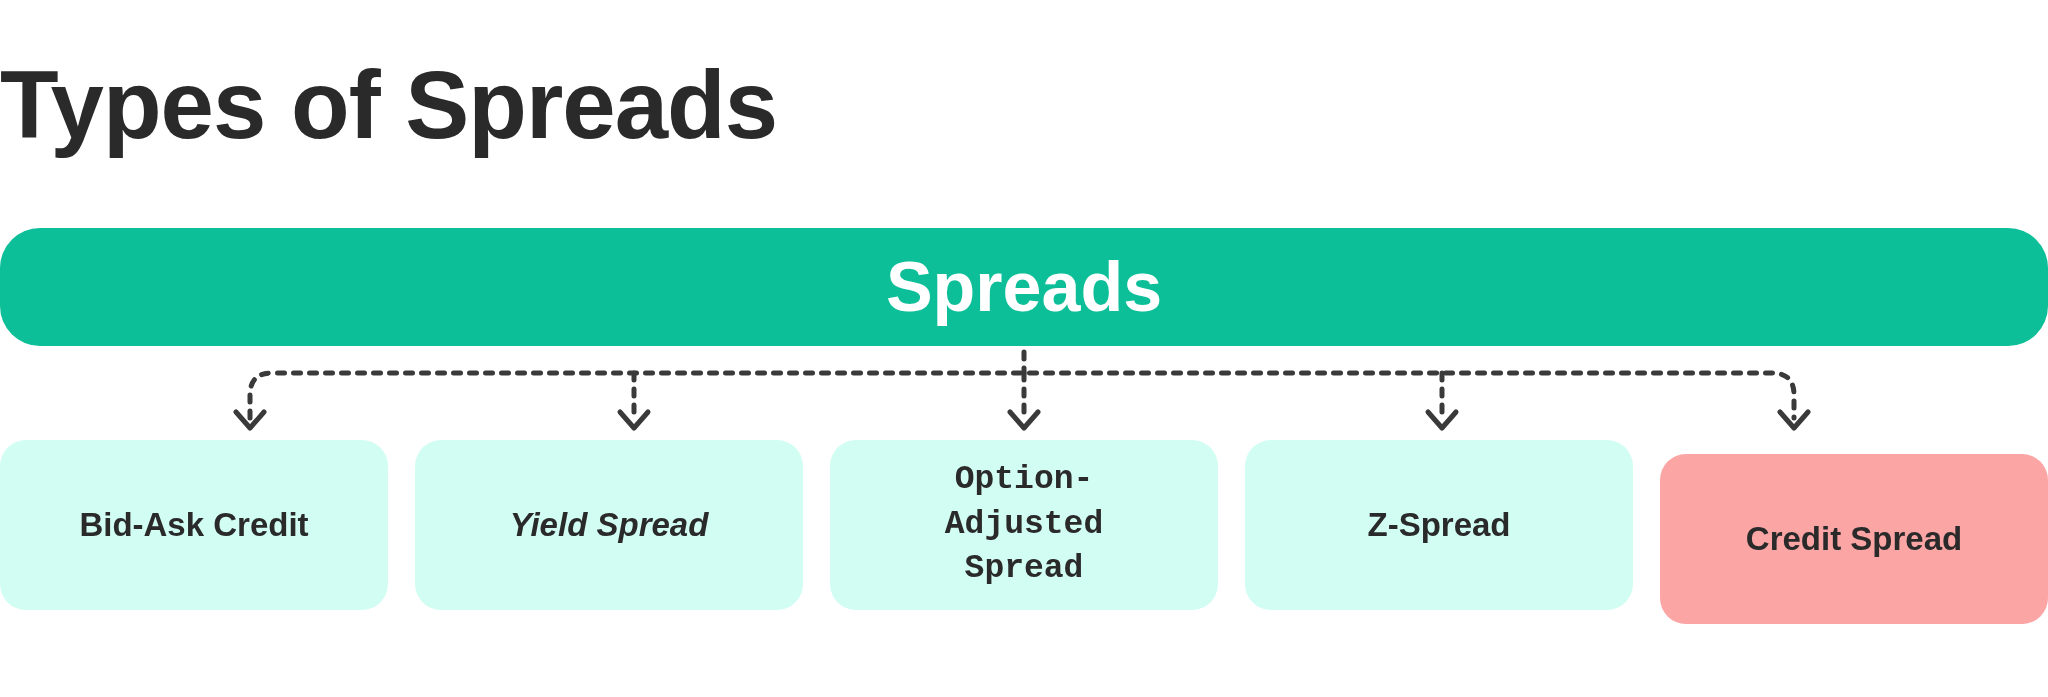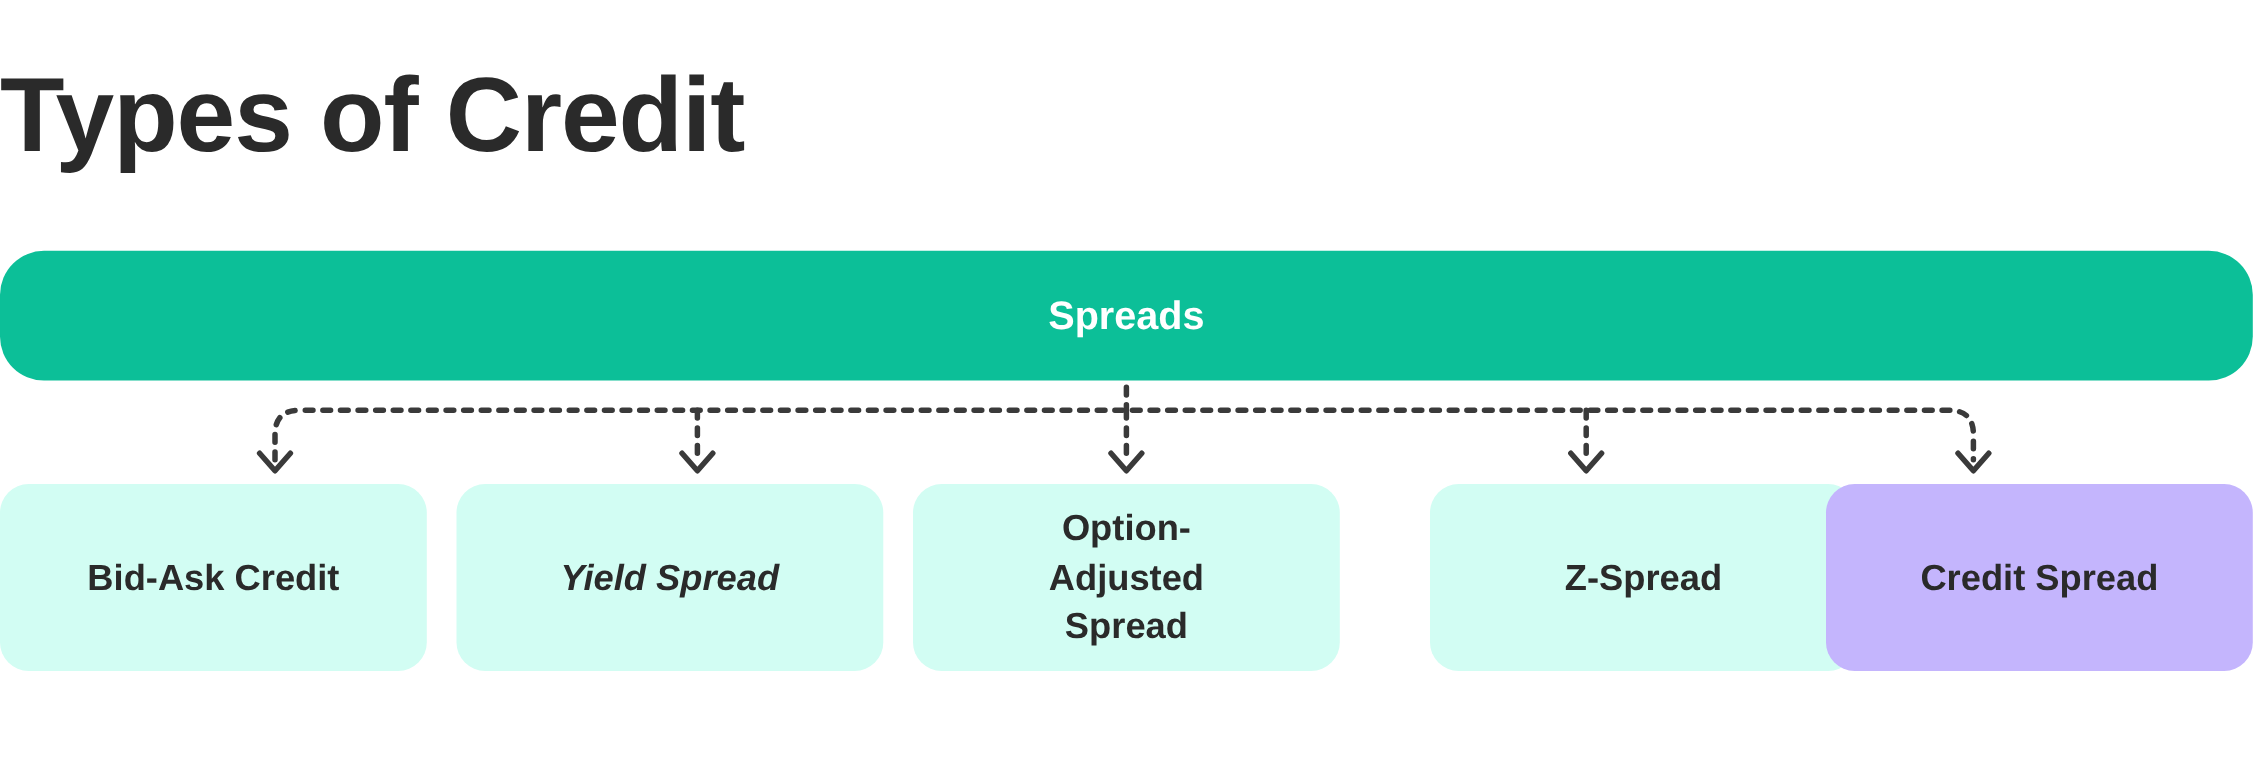--- a/index.html
+++ b/index.html
@@ -3,31 +3,31 @@
 <meta charset="utf-8">
 <style>
   html, body { margin: 0; padding: 0; background: #ffffff; }
   body { width: 2048px; height: 697px; position: relative; overflow: hidden;
          font-family: "Liberation Sans", "DejaVu Sans", sans-serif; }
   .title { position: absolute; left: 0; top: 52px; margin: 0;
            font-size: 96px; font-weight: 700; color: #2a2a2a; letter-spacing: -1px;
            line-height: 1.1; white-space: nowrap; }
   .root { position: absolute; left: 0; top: 228px; width: 2048px; height: 118px;
           border-radius: 40px; display: flex; align-items: center; justify-content: center; }
-  .root-label { color: #ffffff; font-size: 36px; font-weight: 700; }
+  .root-label { color: #ffffff; font-size: 70px; font-weight: 700; }
   .connectors { position: absolute; left: 0; top: 346px; }
   .child { position: absolute; top: 440px; height: 170px; width: 388px; border-radius: 26px;
            display: flex; align-items: center; justify-content: center; text-align: center; }
   .child-label { color: #2a2a2a; font-size: 33px; font-weight: 700; line-height: 1.35;
                  padding: 0 40px; }
 </style>
 </head>
 <body>
 
-<h1 class="title">Types of Credit</h1>
+<h1 class="title">Types of Spreads</h1>
 
 <div class="root" style="background:#0cbf98;">
   <span class="root-label">Spreads</span>
 </div>
 
 <svg class="connectors" width="2048" height="94" viewBox="0 346 2048 94" xmlns="http://www.w3.org/2000/svg">
   <g fill="none" stroke="#3a3a3a" stroke-width="5" stroke-linecap="round" stroke-dasharray="7 9">
 
     <path d="M1024 352 L1024 373"></path>
 
@@ -46,20 +46,20 @@
   </g>
 </svg>
 
 <div class="child" style="left:0px; background:#d2fdf3;">
   <span class="child-label">Bid-Ask Credit</span>
 </div>
 <div class="child" style="left:415px; background:#d2fdf3;font-style:italic;">
   <span class="child-label">Yield Spread</span>
 </div>
 <div class="child" style="left:830px; background:#d2fdf3;">
-  <span class="child-label" style="padding:0 88px;">Option-Adjusted Spread</span>
+  <span class="child-label" style="padding:0 88px;font-family:Liberation Mono, monospace;">Option-Adjusted Spread</span>
 </div>
-<div class="child" style="left:1300px; background:#d2fdf3;">
+<div class="child" style="left:1245px; background:#d2fdf3;">
   <span class="child-label">Z-Spread</span>
 </div>
-<div class="child" style="left:1660px; background:#c4b5fd;">
+<div class="child" style="left:1660px; background:#fca5a5;margin-top:14px;">
   <span class="child-label">Credit Spread</span>
 </div>
 
 </body></html>

